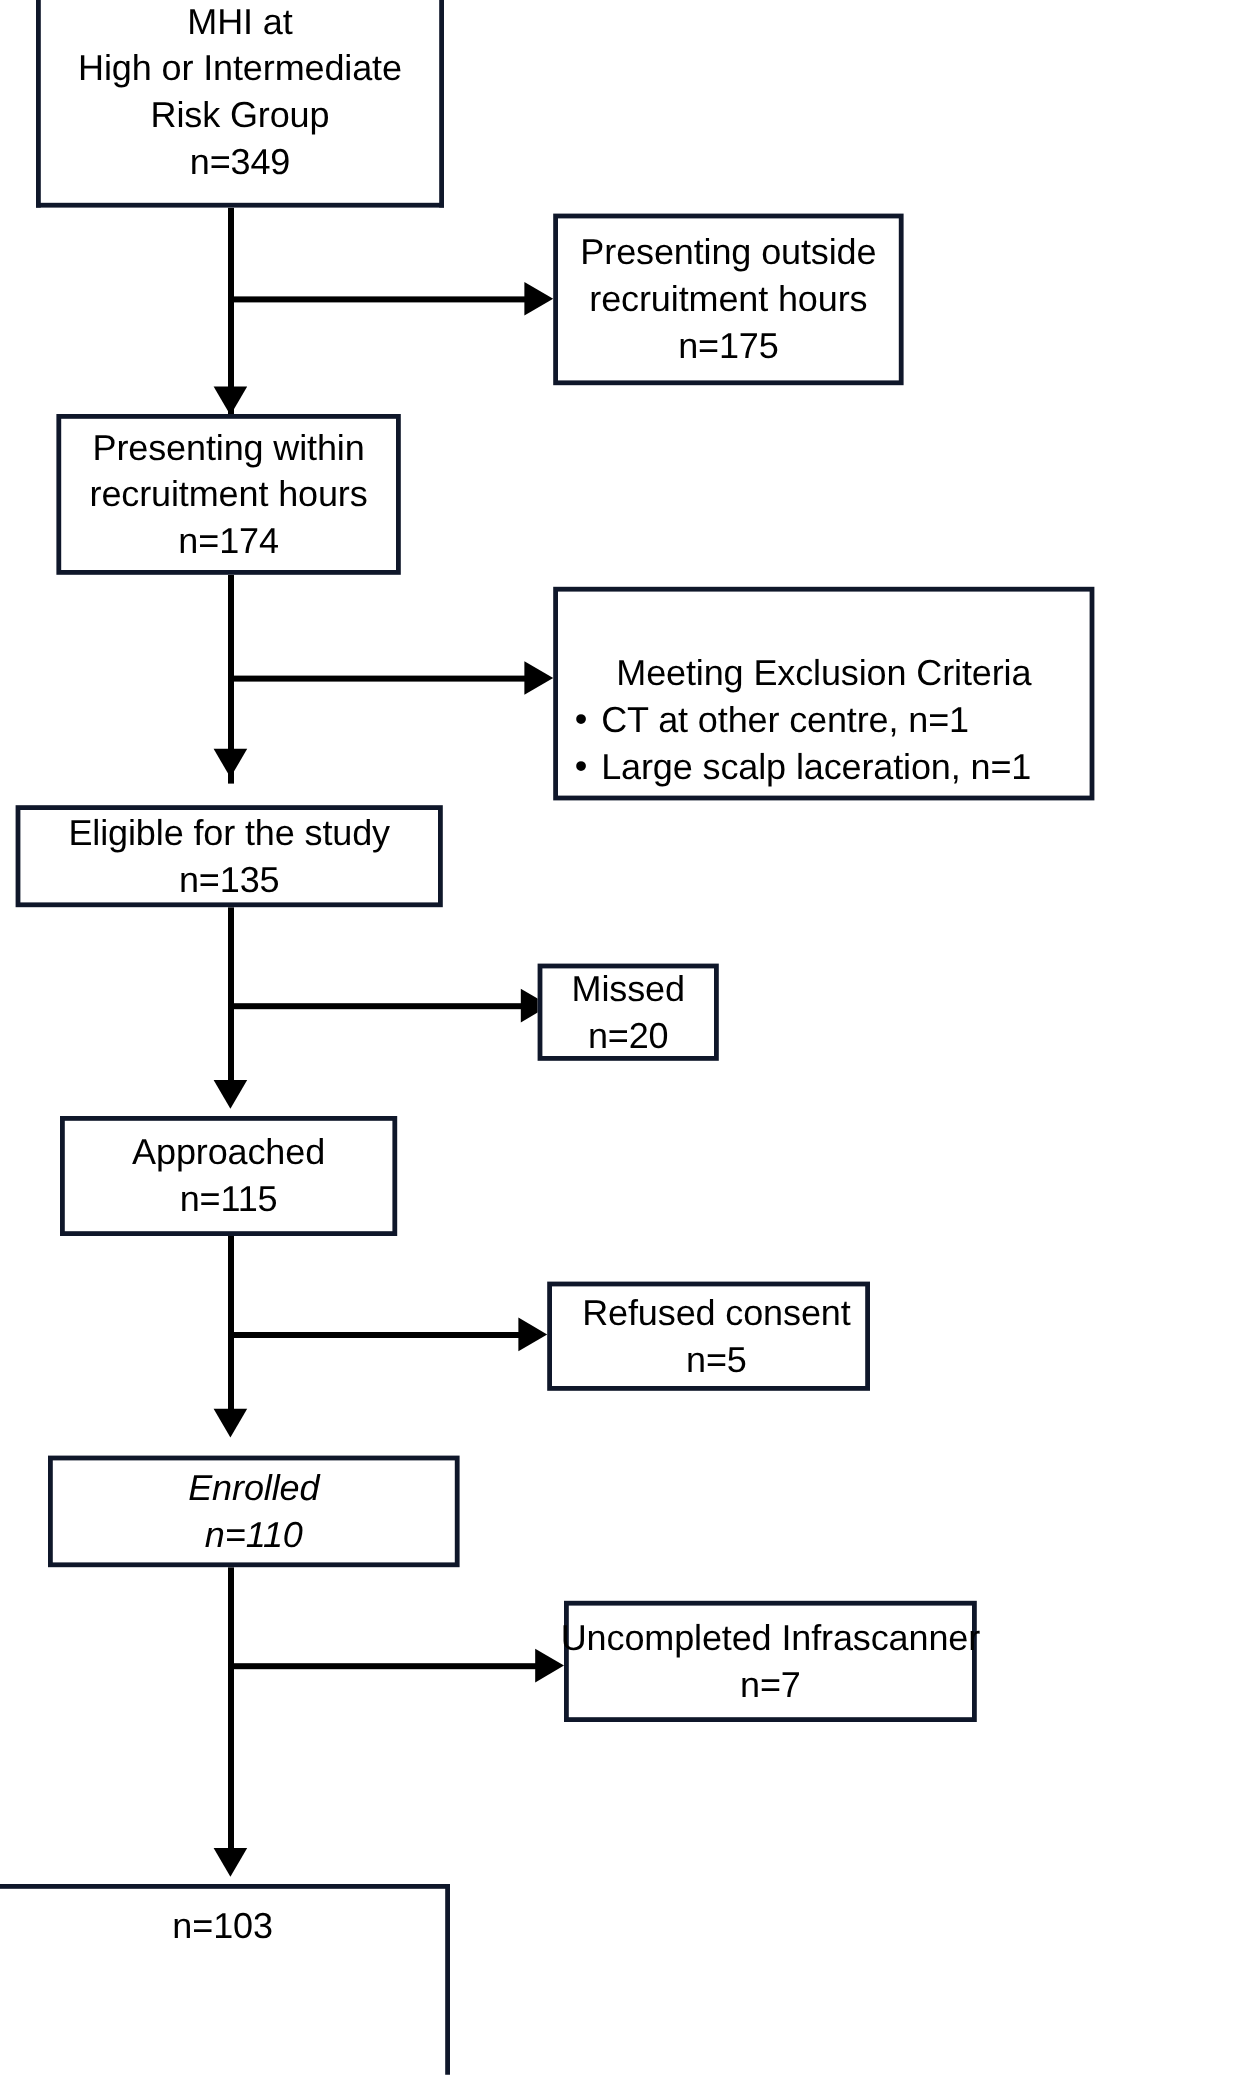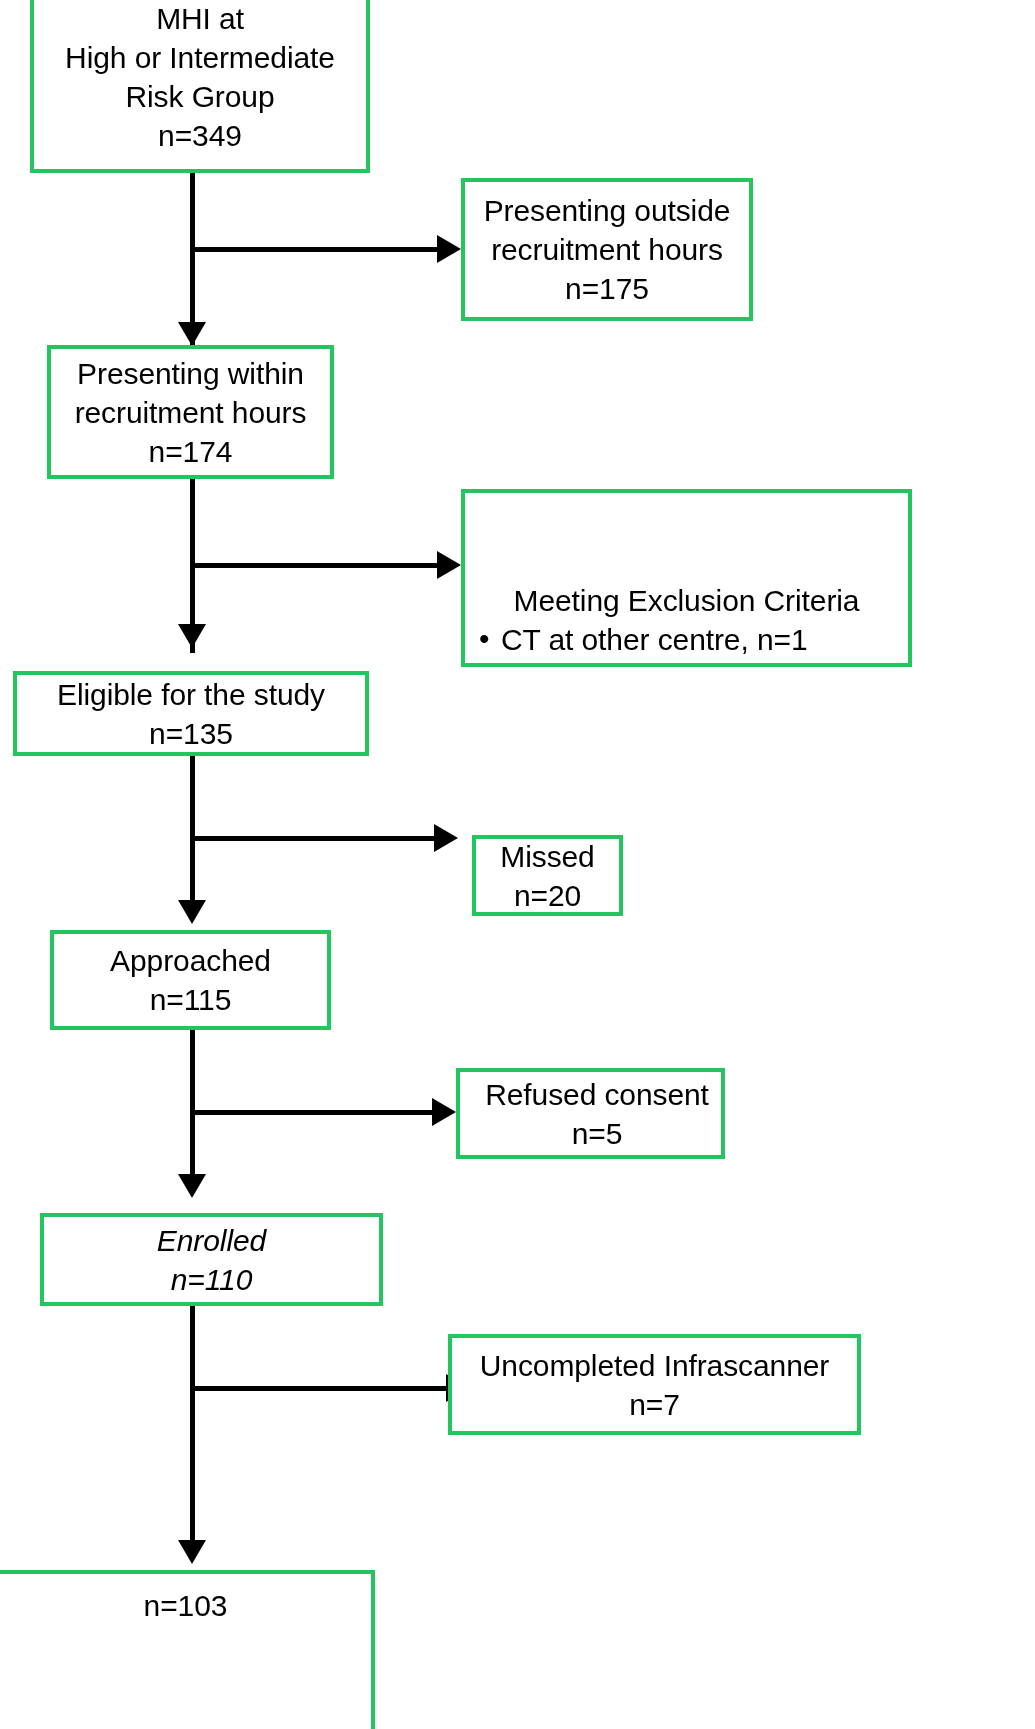--- a/index.html
+++ b/index.html
@@ -7,21 +7,21 @@
     width:1035px;height:1729px;position:relative;overflow:hidden;
     font-family:"Liberation Sans","DejaVu Sans",sans-serif;
     color:#000000;
     -webkit-font-smoothing:antialiased;
   }
   #flow{position:absolute;left:0;top:0;width:1035px;height:1729px;}
 
   .box{
     position:absolute;
     box-sizing:border-box;
-    border:4px solid #22c55e;
+    border:4px solid #0f172a;
     background:#ffffff;
     display:flex;
     flex-direction:column;
     justify-content:center;
     align-items:center;
     text-align:center;
     line-height:1.30;
     font-size:30px;
     letter-spacing:-0.1px;
     z-index:3;
@@ -36,23 +36,23 @@
   #b-mhi      {left:30px;  top:-40px;  width:340px; height:213px; justify-content:flex-end; padding-bottom:14px;}
   #b-within   {left:47px;  top:345px;  width:287px; height:134px;}
   #b-eligible {left:13px;  top:671px;  width:356px; height:85px;}
   #b-appr     {left:50px;  top:930px;  width:281px; height:100px;align-items:center;}
   #b-enrolled {left:40px;  top:1213px; width:343px; height:93px;font-style:italic;}
   #b-completed{left:-4px;  top:1570px; width:379px; height:200px; justify-content:flex-start; padding-top:12px;}
 
   
   #b-outside  {left:461px; top:178px;  width:292px; height:143px;}
   #b-excl     {left:461px; top:489px;  width:451px; height:178px; padding:6px 0 4px 0;justify-content:flex-end;}
-  #b-missed   {left:472px; top:803px;  width:151px; height:81px;margin-top:32px;}
+  #b-missed   {left:448px; top:803px;  width:151px; height:81px;}
   #b-refused  {left:456px; top:1068px; width:269px; height:91px;padding-left:13px;}
-  #b-uncomp   {left:448px; top:1334px; width:413px; height:101px;}
+  #b-uncomp   {left:470px; top:1334px; width:344px; height:101px;}
 
   
   #b-excl .ln.title{text-align:center;width:100%;}
   #b-excl .bullets{display:block;margin:0;padding:0 0 0 14px;text-align:left;align-self:flex-start;}
   #b-excl .bullets .bi{display:block;white-space:nowrap;position:relative;padding-left:22px;}
   #b-excl .bullets .bi::before{
     content:"\2022";position:absolute;left:0;top:-1px;font-size:30px;line-height:1.30;
   }
 
   
@@ -136,20 +136,21 @@
   <div class="box" id="b-outside">
     <span class="ln">Presenting outside</span>
     <span class="ln">recruitment hours</span>
     <span class="ln">n=175</span>
   </div>
 
   <div class="box" id="b-excl">
     <span class="ln title">Meeting Exclusion Criteria</span>
     <span class="bullets">
       <span class="bi">CT at other centre, n=1</span>
+      <span class="bi">Large scalp laceration, n=1</span>
     </span>
   </div>
 
   <div class="box" id="b-missed">
     <span class="ln">Missed</span>
     <span class="ln">n=20</span>
   </div>
 
   <div class="box" id="b-refused">
     <span class="ln">Refused consent</span>

